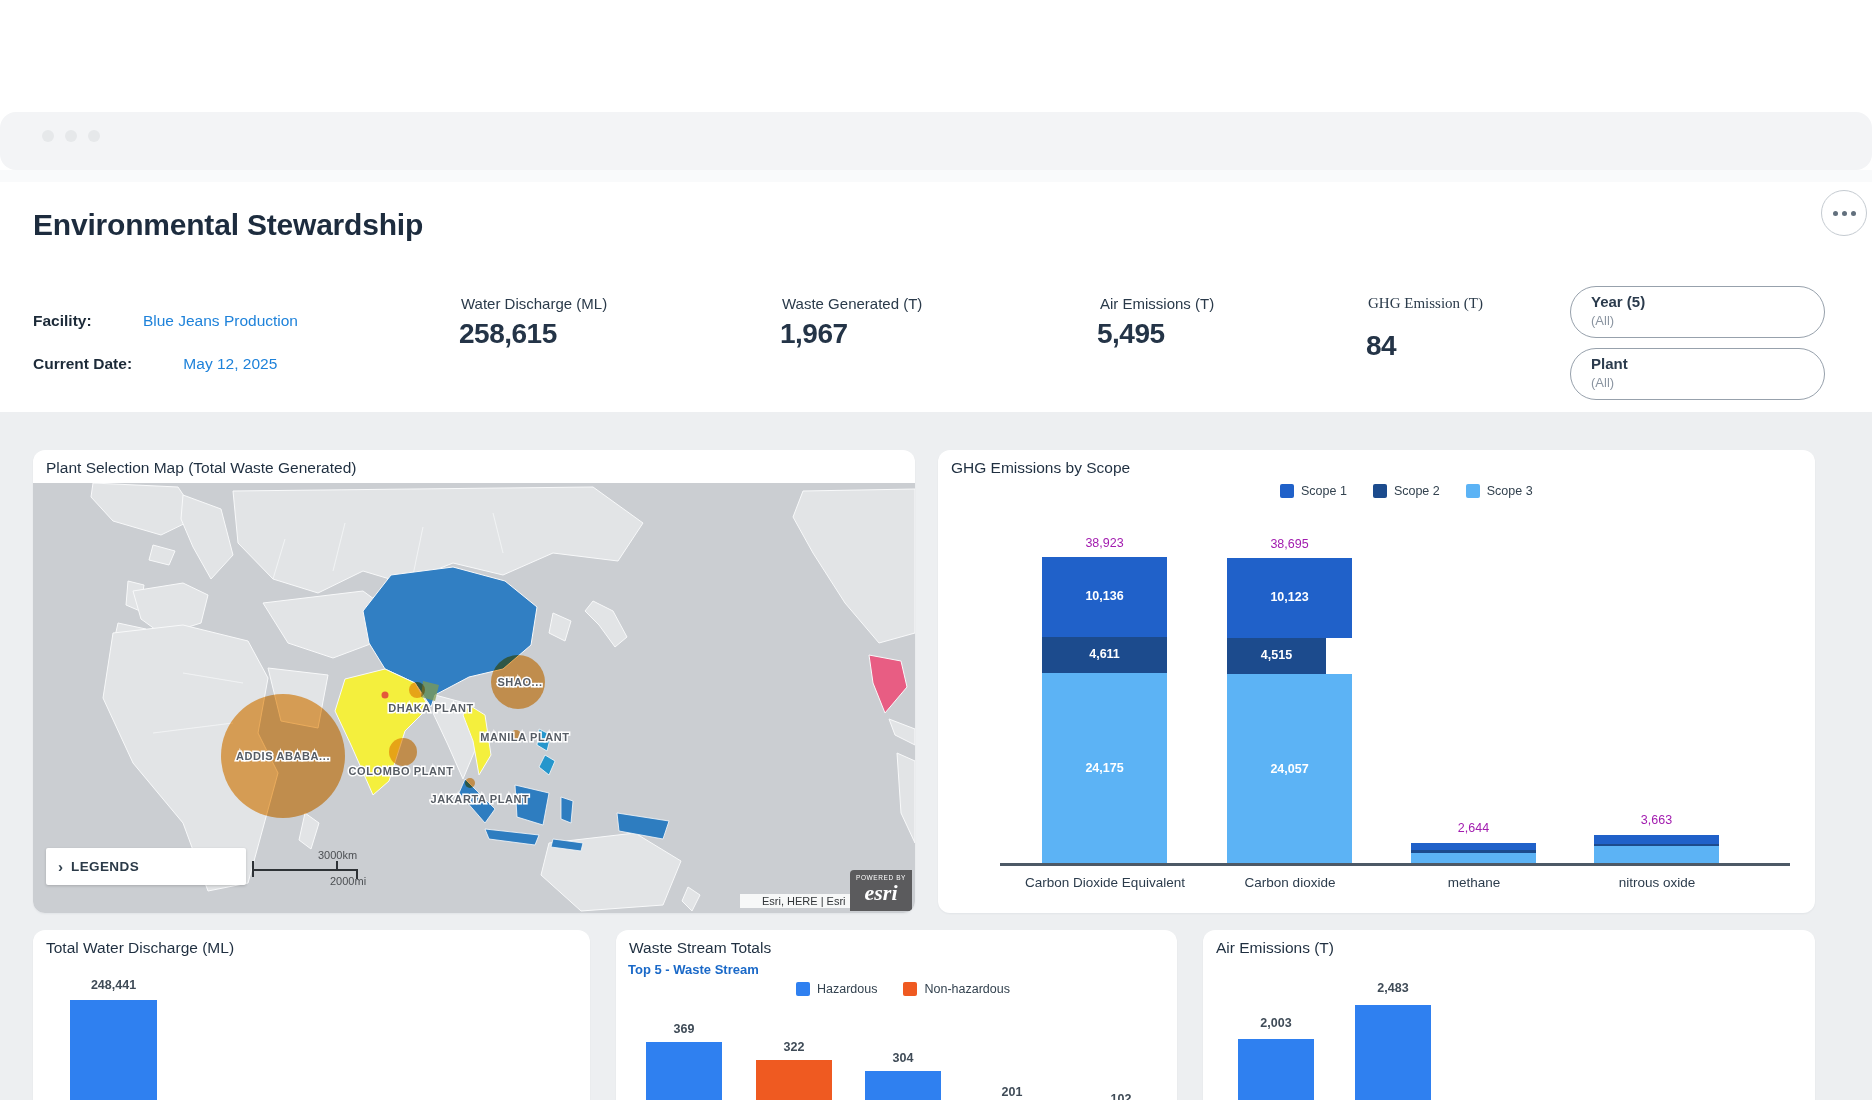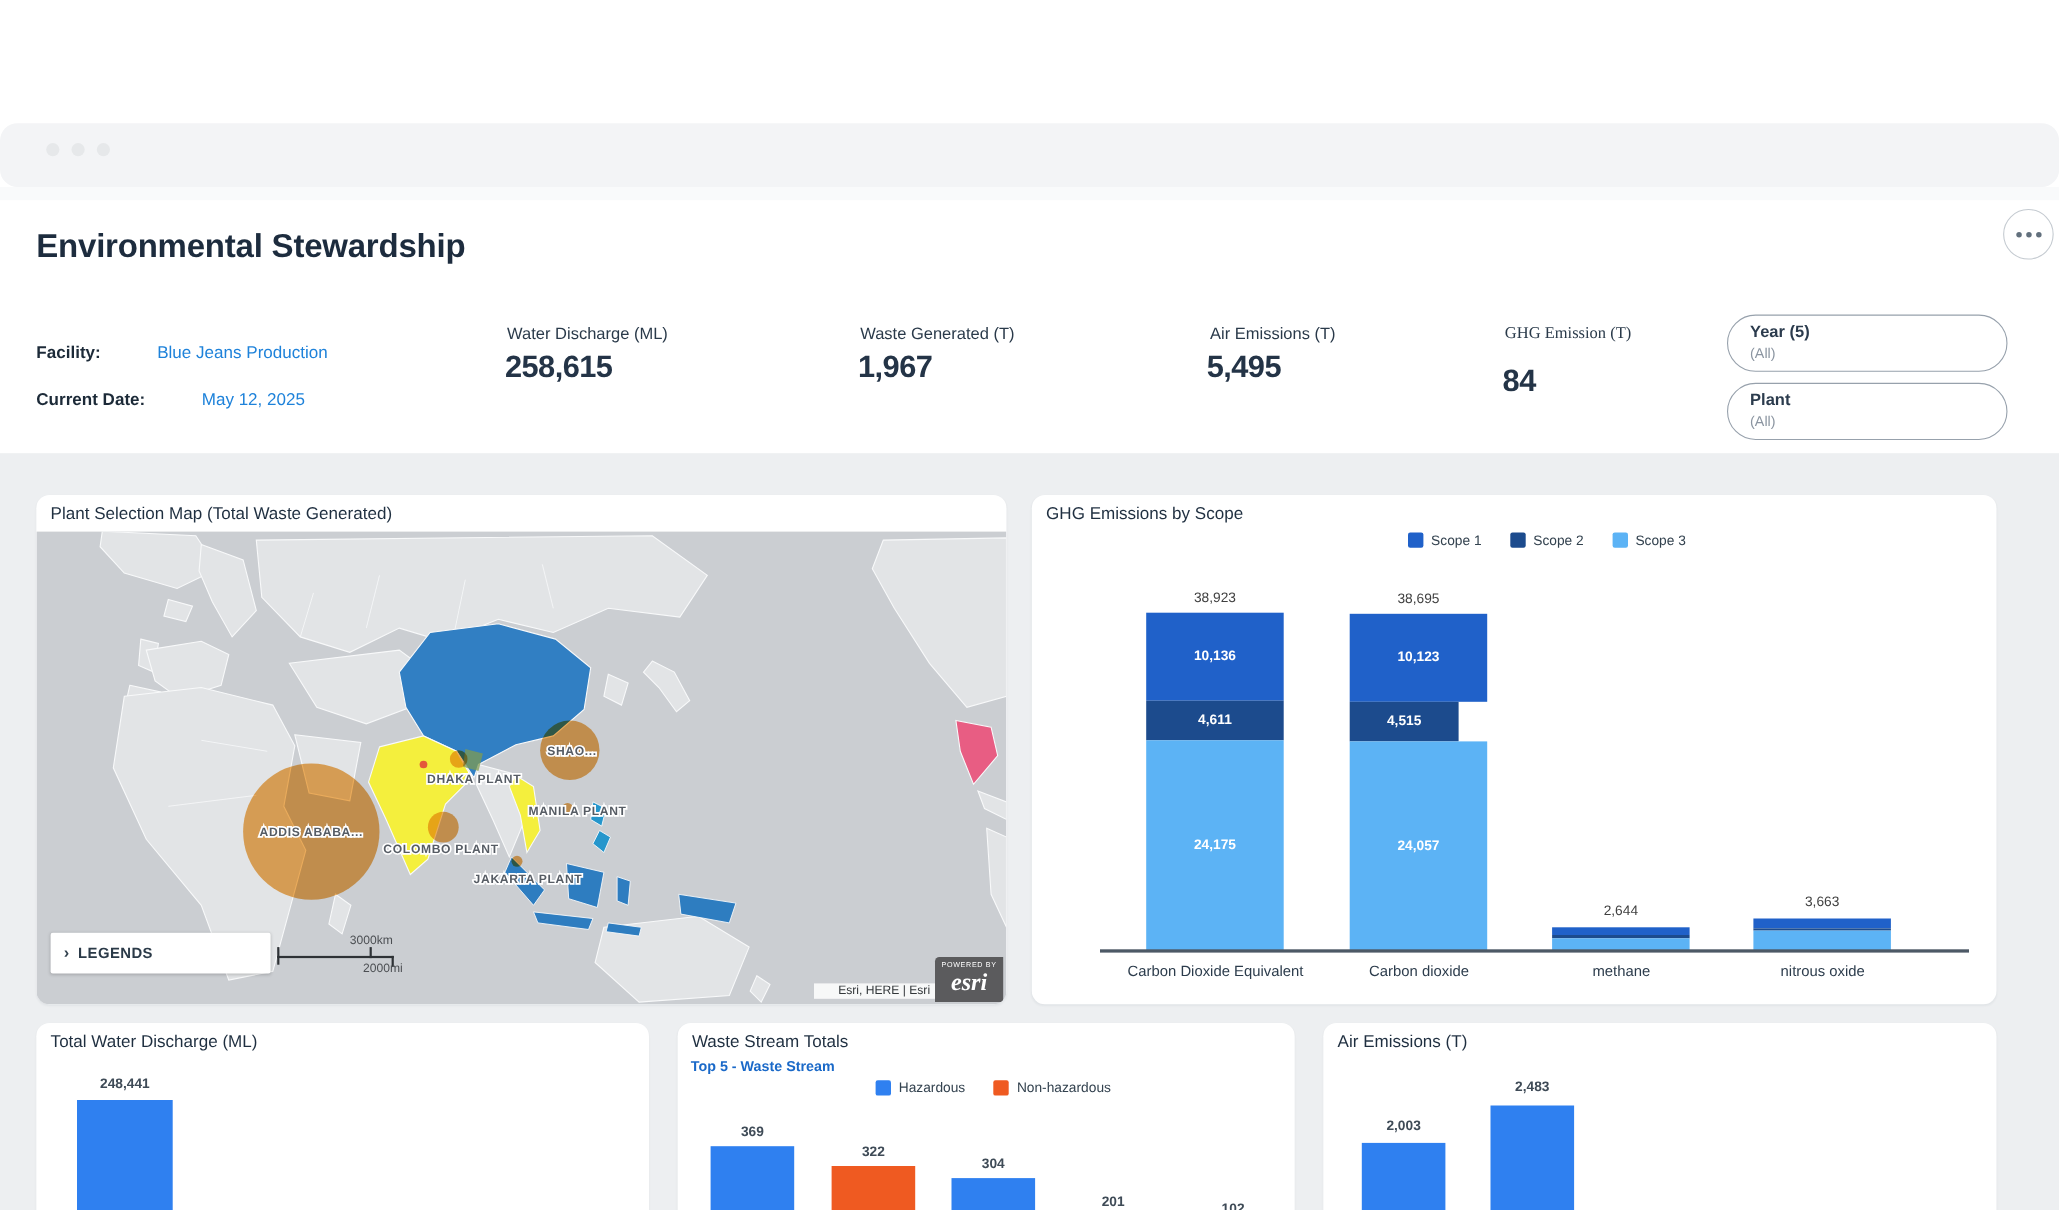--- a/index.html
+++ b/index.html
@@ -51,21 +51,21 @@
   .scalebar .t3{position:absolute;left:104px;top:18px;width:2px;height:10px;background:#2e3236;}
   .attrib{position:absolute;left:707px;top:411px;background:rgba(255,255,255,.85);padding:1px 22px;
           font-size:11px;color:#323639;}
   .esri-logo{position:absolute;left:817px;top:387px;width:62px;height:41px;background:#5b5b5d;border-radius:4px 0 0 0;
              color:#fff;text-align:center;}
   .esri-logo .pby{font-size:6.5px;letter-spacing:.6px;margin-top:4px;}
   .esri-logo .es{font-size:22px;font-weight:700;font-style:italic;line-height:24px;font-family:"Liberation Serif",serif;}
 
   
   .bar{position:absolute;}
-  .val-lbl{position:absolute;font-size:12.5px;color:#404040;text-align:center;}
+  .val-lbl{position:absolute;font-size:12.5px;color:#a21caf;text-align:center;}
   .val-dark{color:#3f4b57;font-weight:700;}
   .seg-lbl{position:absolute;width:100%;text-align:center;font-size:12.5px;font-weight:600;color:#fff;}
   .cat-lbl{position:absolute;font-size:13.5px;color:#2c3c4c;text-align:center;width:180px;}
   .legend{position:absolute;display:flex;gap:26px;align-items:center;}
   .legend .it{display:flex;align-items:center;gap:7px;font-size:12.5px;color:#33424f;cursor:pointer;}
   .legend .sw{width:14px;height:14px;border-radius:2px;display:block;}
   .axis{position:absolute;background:#4d5966;}
   .subtitle{position:absolute;left:12px;top:32px;font-size:13px;font-weight:700;color:#1a69c8;}
   svg text{font-family:"Liberation Sans",sans-serif;}
   .map-lbl{font-size:11px;font-weight:700;letter-spacing:.6px;fill:#565c64;stroke:#ffffff;stroke-width:3px;paint-order:stroke;}

